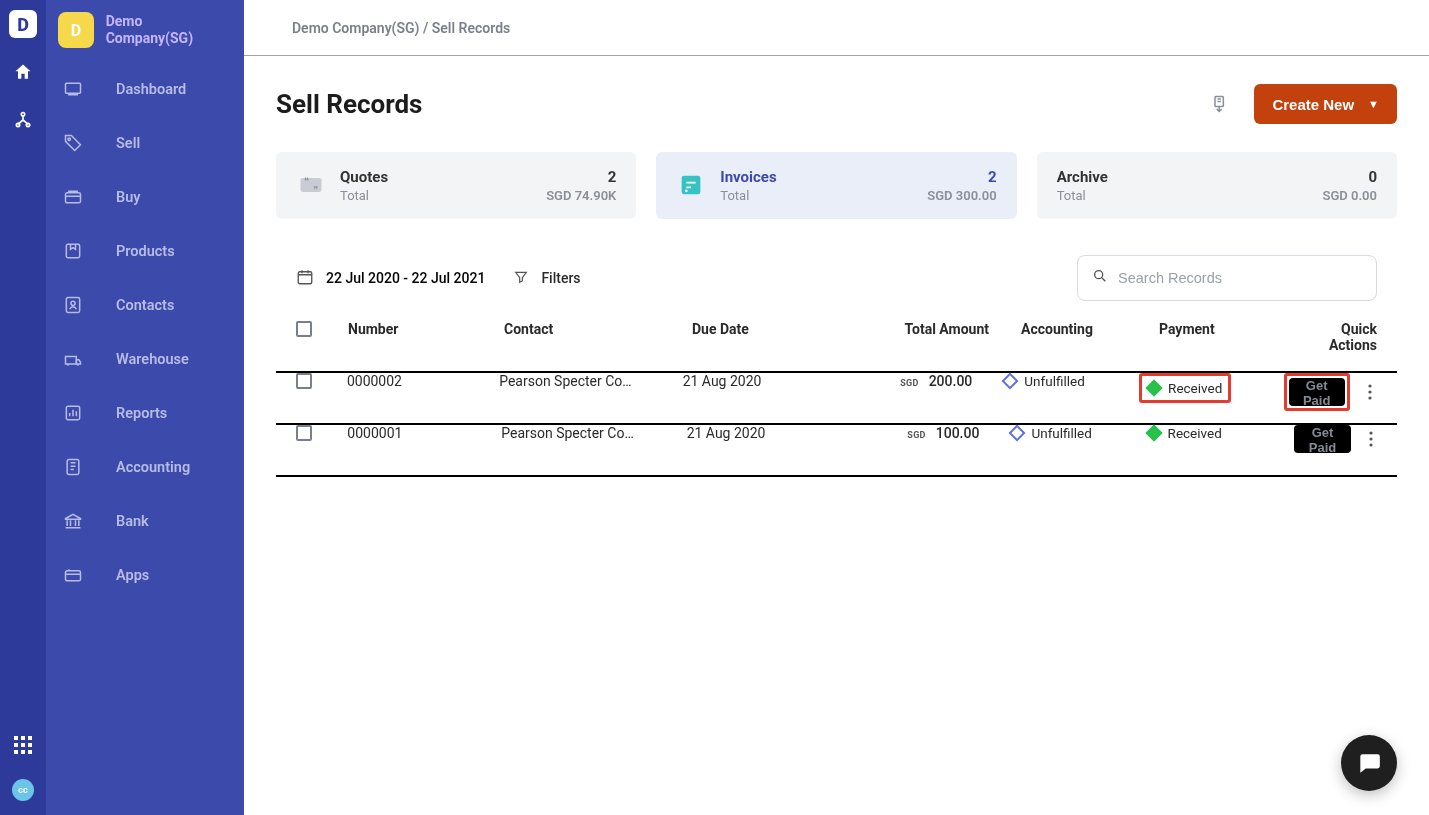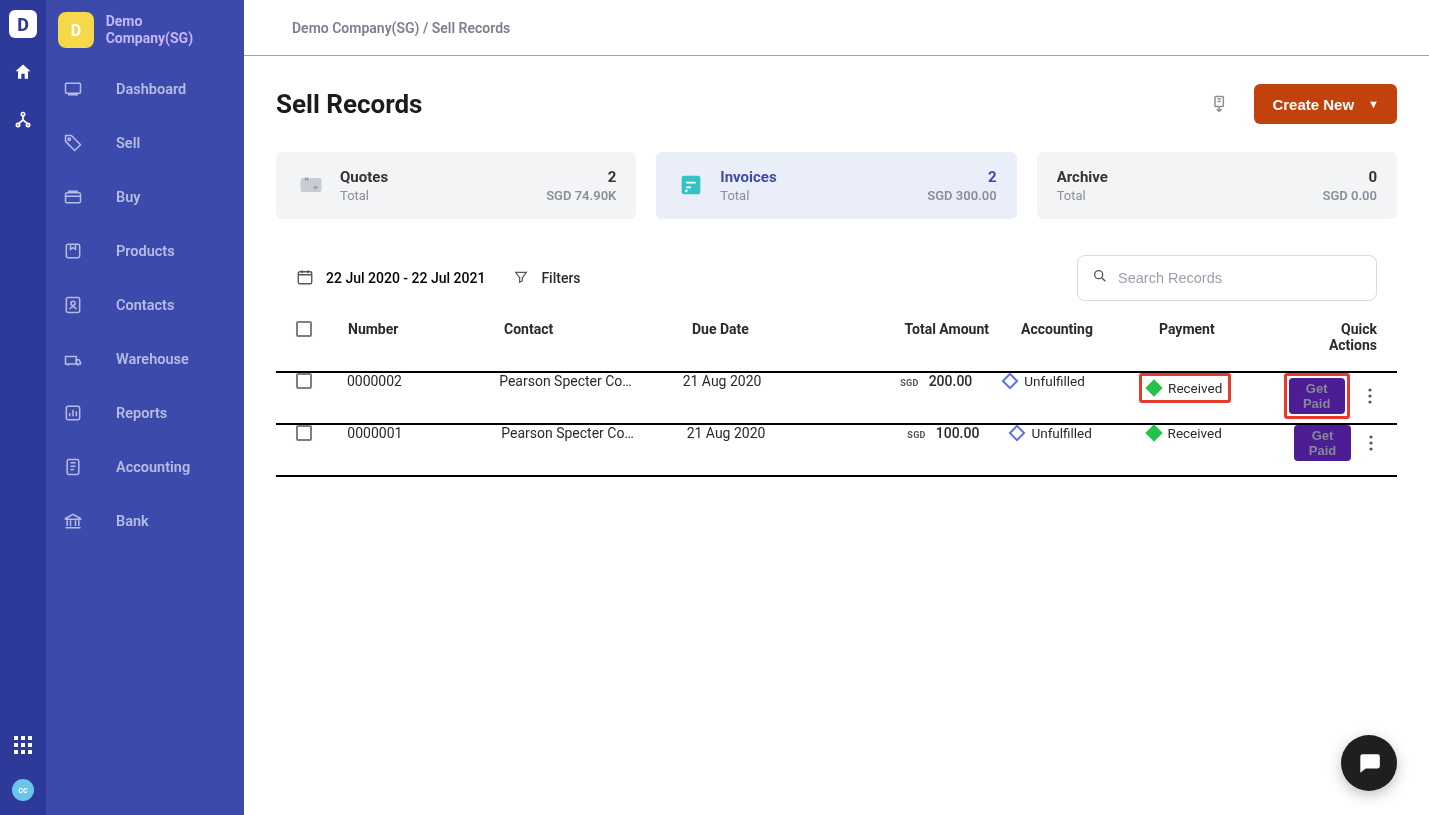--- a/index.html
+++ b/index.html
@@ -179,23 +179,23 @@
   .col-number { width:148px; }
   .col-contact { width:180px; overflow:hidden; text-overflow:ellipsis; white-space:nowrap; }
   .col-due { width:178px; }
   .col-amount { width:135px; text-align:right; padding-right:24px; display:flex; justify-content:flex-end; align-items:baseline; gap:10px;}
   .amt-cur { font-size:9px; font-weight:700; color:#555; letter-spacing:0.3px; }
   .amt-val { font-size:14px; font-weight:500; }
   .col-fulfil { width:130px; display:flex; align-items:center; gap:8px; }
   .col-payment { width:140px; display:flex; align-items:center; gap:8px; }
   .col-actions { flex:1; display:flex; align-items:center; justify-content:flex-end; gap:14px; }
   .quick-btn {
-    background:#4c1d95; color:#848a96;
+    background:#000000; color:#848a96;
     border:none; border-radius:4px;
-    height:36px; padding:0 12px;
+    height:28px; padding:0 12px;
     font-size:13px; font-weight:600; cursor:pointer;
   }
   .kebab { width:18px; height:24px; display:flex; align-items:center; justify-content:center; cursor:pointer; color:#555; }
   .diamond {
     width:12px; height:12px; transform:rotate(45deg);
     border:2px solid #5e6fe0; flex-shrink:0;
   }
   .diamond.fill-green { background:#27c24c; border-color:#27c24c; }
   .highlight-red { border:3px solid #e43b2f; border-radius:3px; padding:4px 6px; display:inline-flex; align-items:center; gap:8px; }
   .status-text { font-size:13.5px; }
@@ -325,20 +325,29 @@
       <span>Accounting</span>
     </div>
     <div class="side-item">
       <span class="side-ico">
           <svg width="20" height="20" viewBox="0 0 24 24" fill="none" stroke="currentColor" stroke-width="1.8">
             <path d="M3 9l9-5 9 5v1H3zM5 11v7M9 11v7M15 11v7M19 11v7M3 20h18"></path>
           </svg>
         </span>
       <span>Bank</span>
     </div>
+    <div class="side-item">
+      <span class="side-ico">
+          <svg width="20" height="20" viewBox="0 0 24 24" fill="none" stroke="currentColor" stroke-width="1.8">
+            <rect x="3" y="7" width="18" height="12" rx="2"></rect>
+            <path d="M3 11h18M7 7V5"></path>
+          </svg>
+        </span>
+      <span>Apps</span>
+    </div>
   </div>
 </div>
 
 <div class="main">
   <div class="breadcrumb-bar">
     <span class="breadcrumb">Demo Company(SG) / Sell Records</span>
   </div>
   <div class="content">
     <div class="page-head">
       <div class="page-title">Sell Records</div>

